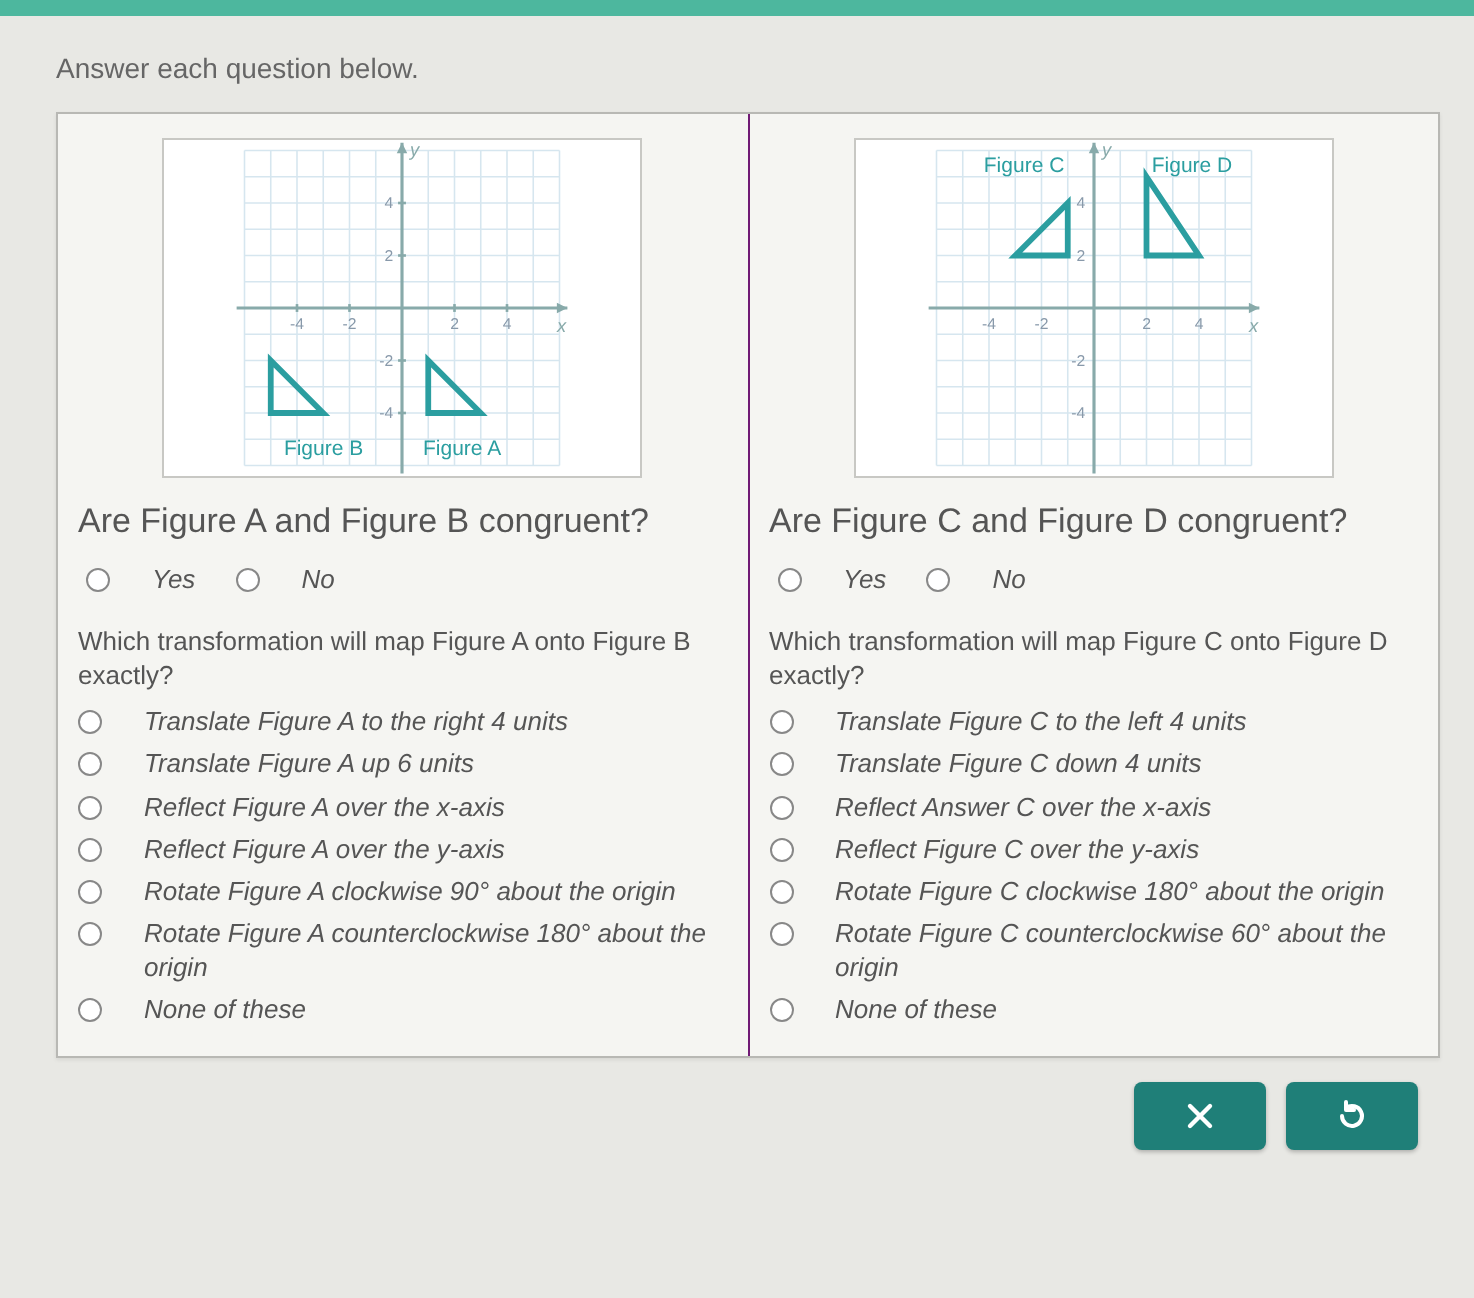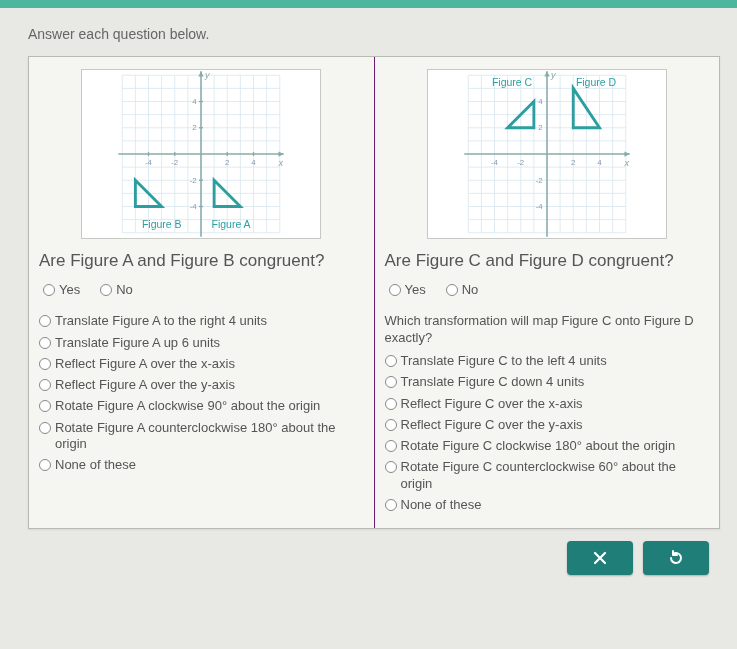--- a/index.html
+++ b/index.html
@@ -52,25 +52,26 @@
     }
     .yn-row {
       display:flex;
       gap:20px;
       margin:6px 0 10px 0;
       padding-left:4px;
     }
     .radio-row {
       display:flex;
       align-items:flex-start;
-      gap:4px;
+      gap:21px;
       font-size:13px;
       color:#555;
       margin:5px 0;
       line-height:1.25;
+      font-style:italic;
     }
     .radio-row .radio {
       flex: 0 0 auto;
       margin-top:2px;
     }
     .radio {
       width:12px; height:12px;
       border:1.5px solid #888;
       border-radius:50%;
       display:inline-block;
@@ -186,20 +187,21 @@
         <div class="radio-row">
           <span class="radio"></span>
           <span>Yes</span>
         </div>
         <div class="radio-row">
           <span class="radio"></span>
           <span>No</span>
         </div>
       </div>
 
+      <div class="sub-q">Which transformation will map Figure A onto Figure B exactly?</div>
       <div class="opt-list">
         <div class="radio-row">
             <span class="radio"></span>
             <span>Translate Figure A to the right 4 units</span>
           </div>
         <div class="radio-row">
             <span class="radio"></span>
             <span>Translate Figure A up 6 units</span>
           </div>
         <div class="radio-row">
@@ -299,21 +301,21 @@
         <div class="radio-row">
             <span class="radio"></span>
             <span>Translate Figure C to the left 4 units</span>
           </div>
         <div class="radio-row">
             <span class="radio"></span>
             <span>Translate Figure C down 4 units</span>
           </div>
         <div class="radio-row">
             <span class="radio"></span>
-            <span>Reflect Figure C over the x-axis</span>
+            <span>Reflect Answer C over the x-axis</span>
           </div>
         <div class="radio-row">
             <span class="radio"></span>
             <span>Reflect Figure C over the y-axis</span>
           </div>
         <div class="radio-row">
             <span class="radio"></span>
             <span>Rotate Figure C clockwise 180° about the origin</span>
           </div>
         <div class="radio-row">

